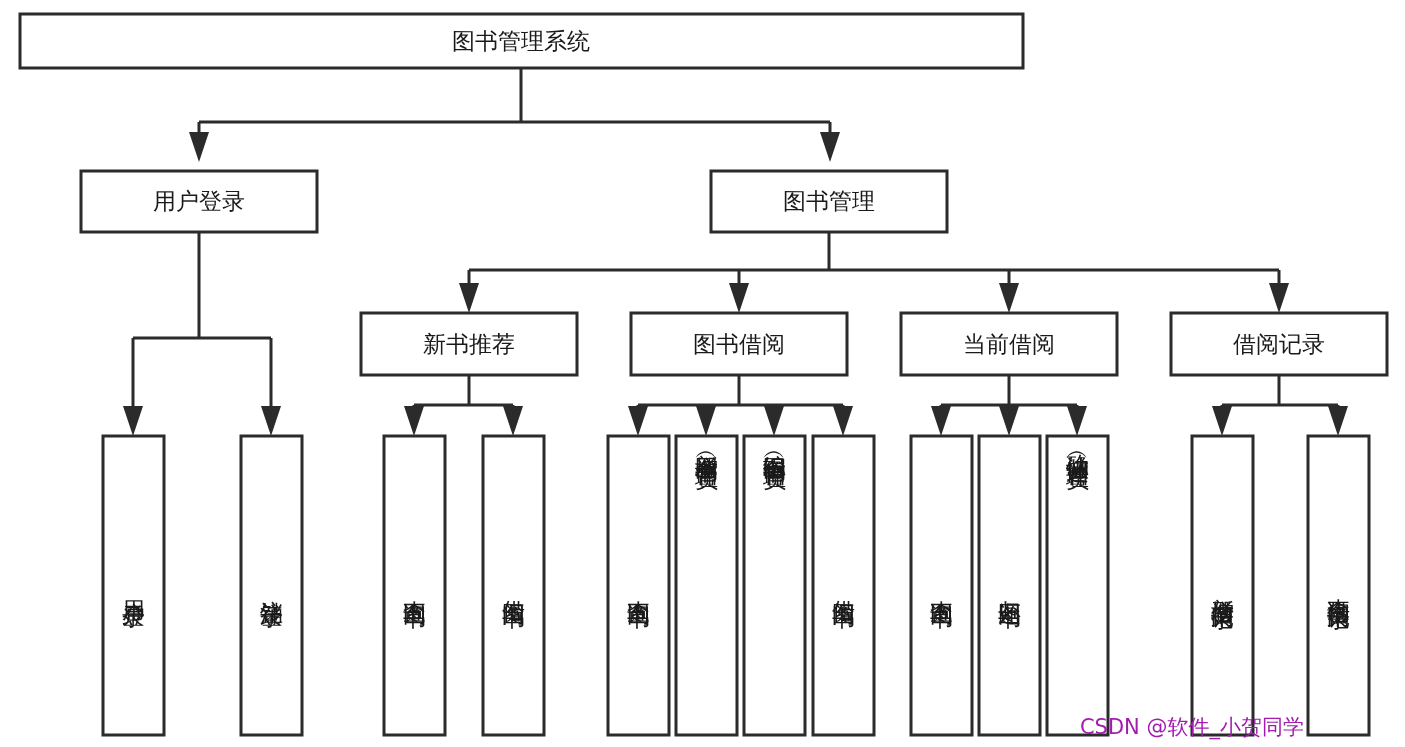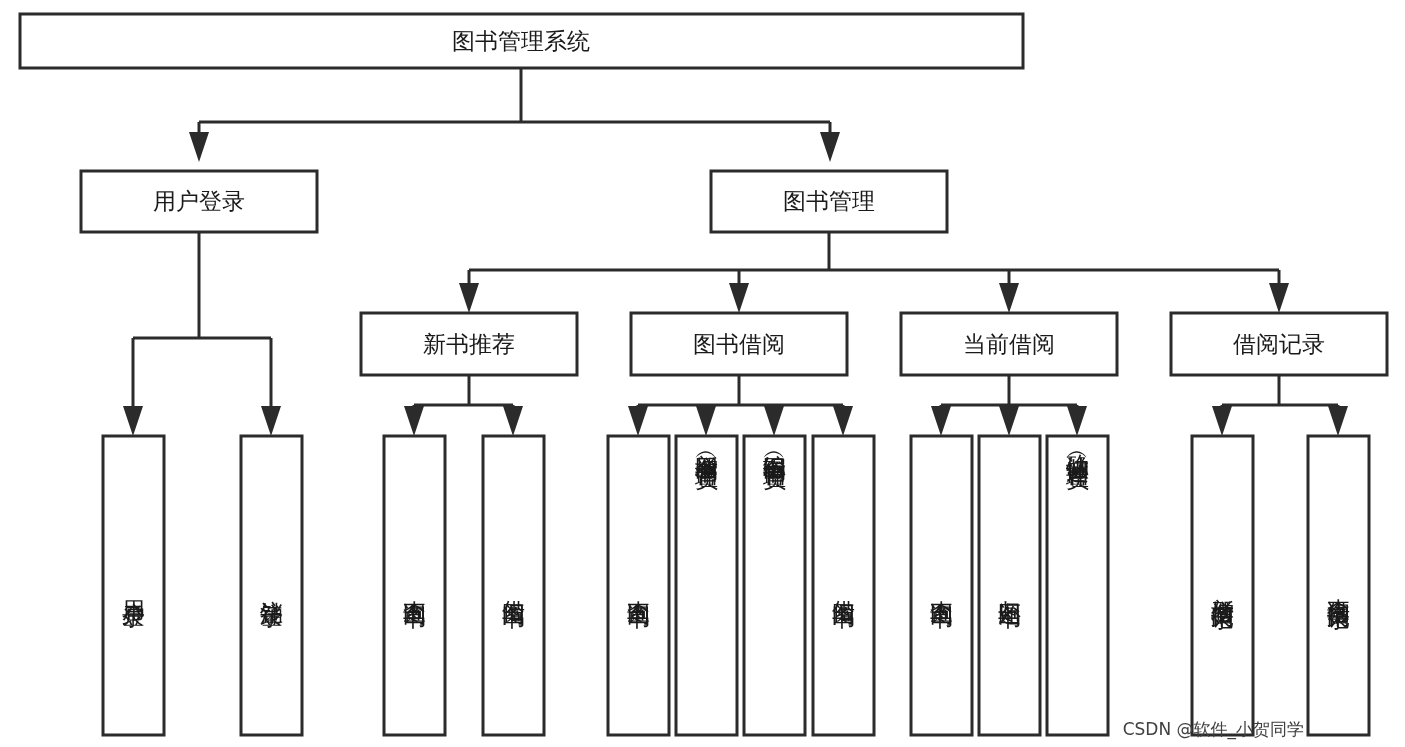--- a/index.html
+++ b/index.html
@@ -63,22 +63,22 @@
     line-height: 1;
     letter-spacing: 2px;
     color: #1a1a1a;
     white-space: nowrap;
   }
   .watermark {
     position: absolute;
     right: 10px;
     bottom: 6px;
     font-family: "DejaVu Sans", "Liberation Sans", sans-serif;
-    font-size: 17px;
-    color: #404040;
+    font-size: 21px;
+    color: #a21caf;
     white-space: nowrap;
   }
 </style>
 </head>
 <body>
 
 <div id="diagram-root">
 
   <svg class="diagram" viewBox="0 0 1405 747" xmlns="http://www.w3.org/2000/svg">
 

